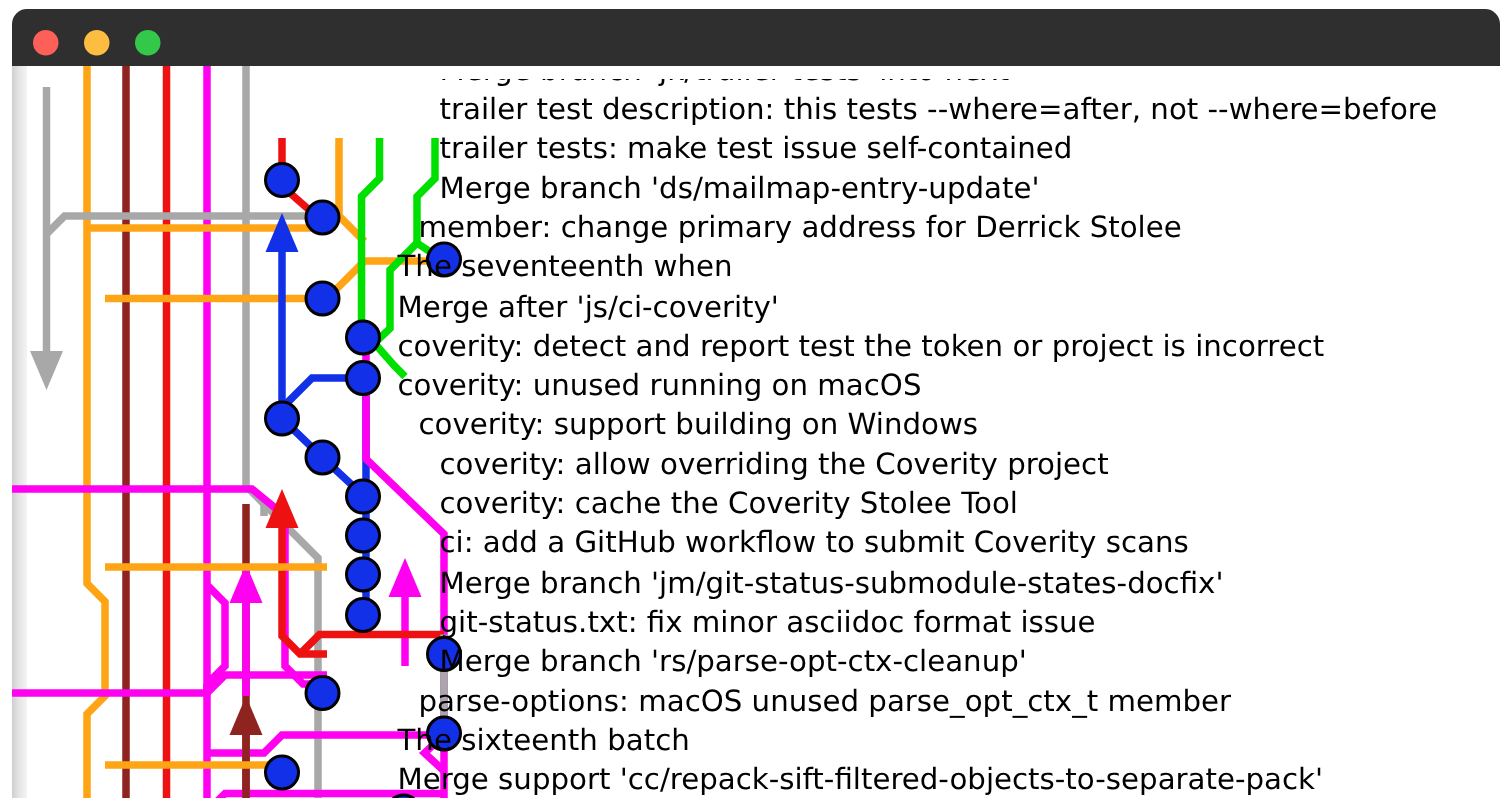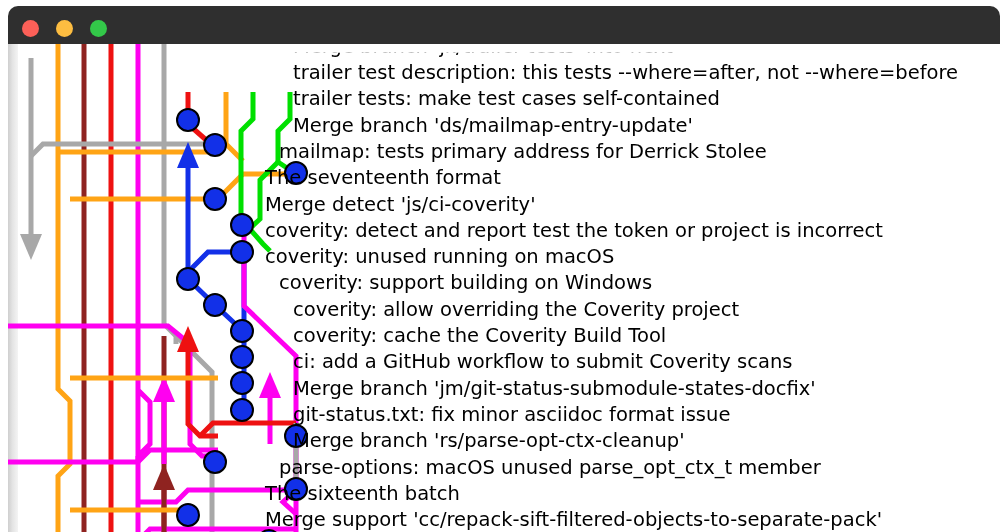--- a/index.html
+++ b/index.html
@@ -165,30 +165,30 @@
         <circle cx="288" cy="445" r="11"></circle>
         <circle cx="180" cy="471" r="11"></circle>
         <circle cx="261" cy="497" r="11"></circle>
         <circle cx="261" cy="523" r="11"></circle>
       </g>
     </svg>
 
     <div id="rows">
         <div class="row clip-top" style="top: -10.3px; padding-left: 285px;"><span>Merge branch 'jk/trailer-tests' into next</span></div>
         <div class="row" style="top: 16px; padding-left: 285px;"><span>trailer test description: this tests --where=after, not --where=before</span></div>
-        <div class="row" style="top: 42.3px; padding-left: 285px;"><span>trailer tests: make test cases self-contained</span></div>
+        <div class="row" style="top: 42.3px; padding-left: 285px;"><span>trailer tests: make test issue self-contained</span></div>
         <div class="row" style="top: 68.6px; padding-left: 285px;"><span>Merge branch 'ds/mailmap-entry-update'</span></div>
-        <div class="row" style="top: 94.9px; padding-left: 271px;"><span>mailmap: tests primary address for Derrick Stolee</span></div>
-        <div class="row" style="top: 121.2px; padding-left: 257px;"><span>The seventeenth format</span></div>
-        <div class="row" style="top: 147.5px; padding-left: 257px;"><span>Merge detect 'js/ci-coverity'</span></div>
+        <div class="row" style="top: 94.9px; padding-left: 271px;"><span>member: change primary address for Derrick Stolee</span></div>
+        <div class="row" style="top: 121.2px; padding-left: 257px;"><span>The seventeenth when</span></div>
+        <div class="row" style="top: 147.5px; padding-left: 257px;"><span>Merge after 'js/ci-coverity'</span></div>
         <div class="row" style="top: 173.8px; padding-left: 257px;"><span>coverity: detect and report test the token or project is incorrect</span></div>
         <div class="row" style="top: 200.1px; padding-left: 257px;"><span>coverity: unused running on macOS</span></div>
         <div class="row" style="top: 226.4px; padding-left: 271px;"><span>coverity: support building on Windows</span></div>
         <div class="row" style="top: 252.7px; padding-left: 285px;"><span>coverity: allow overriding the Coverity project</span></div>
-        <div class="row" style="top: 279px; padding-left: 285px;"><span>coverity: cache the Coverity Build Tool</span></div>
+        <div class="row" style="top: 279px; padding-left: 285px;"><span>coverity: cache the Coverity Stolee Tool</span></div>
         <div class="row" style="top: 305.3px; padding-left: 285px;"><span>ci: add a GitHub workflow to submit Coverity scans</span></div>
         <div class="row" style="top: 331.6px; padding-left: 285px;"><span>Merge branch 'jm/git-status-submodule-states-docfix'</span></div>
         <div class="row" style="top: 357.9px; padding-left: 285px;"><span>git-status.txt: fix minor asciidoc format issue</span></div>
         <div class="row" style="top: 384.2px; padding-left: 285px;"><span>Merge branch 'rs/parse-opt-ctx-cleanup'</span></div>
         <div class="row" style="top: 410.5px; padding-left: 271px;"><span>parse-options: macOS unused parse_opt_ctx_t member</span></div>
         <div class="row" style="top: 436.8px; padding-left: 257px;"><span>The sixteenth batch</span></div>
         <div class="row" style="top: 463.1px; padding-left: 257px;"><span>Merge support 'cc/repack-sift-filtered-objects-to-separate-pack'</span></div>
       </div>
 
   </div>

